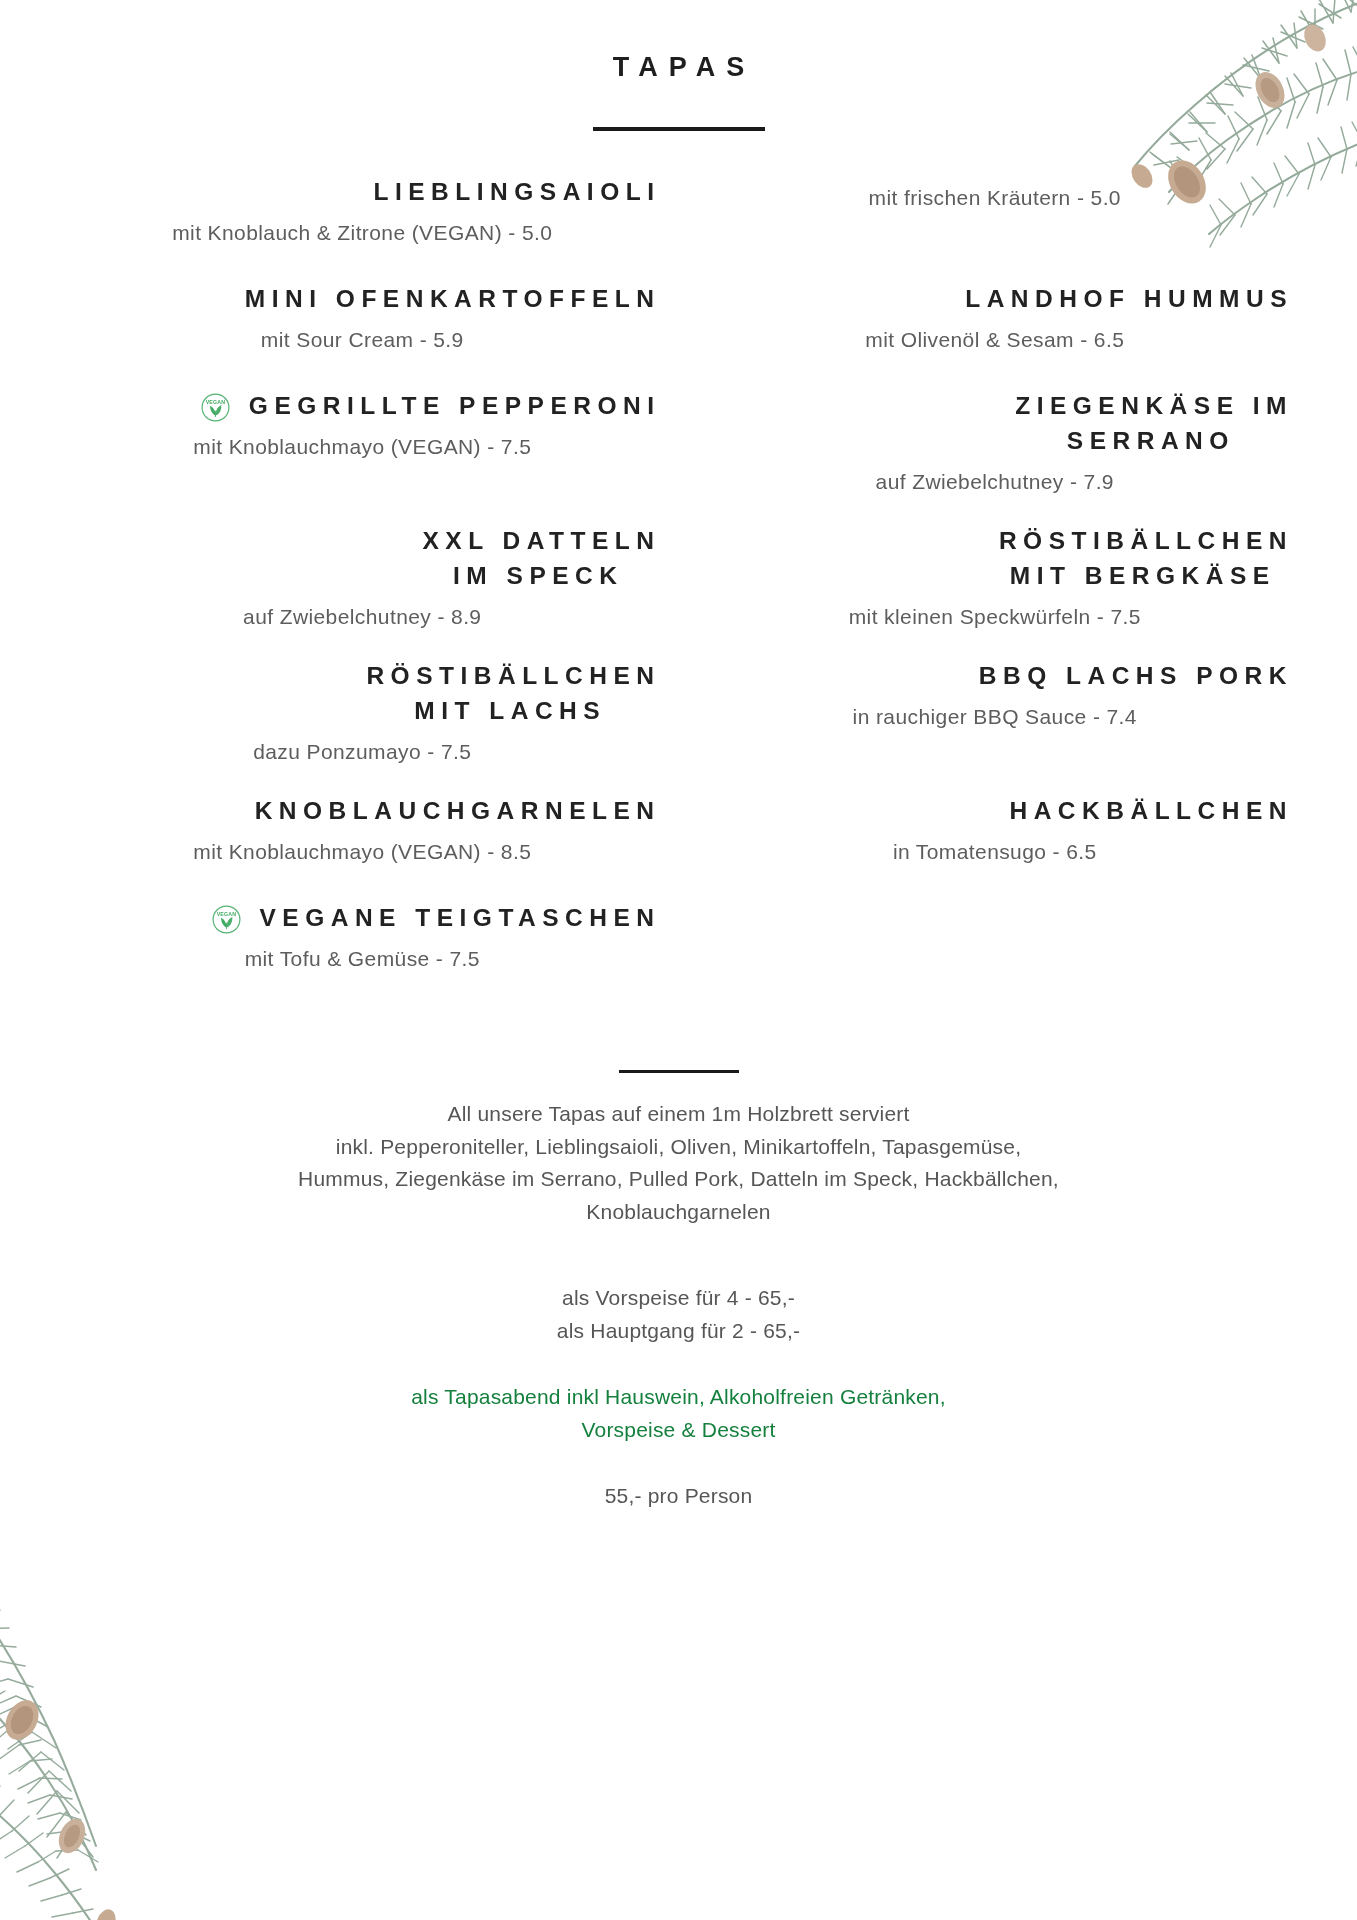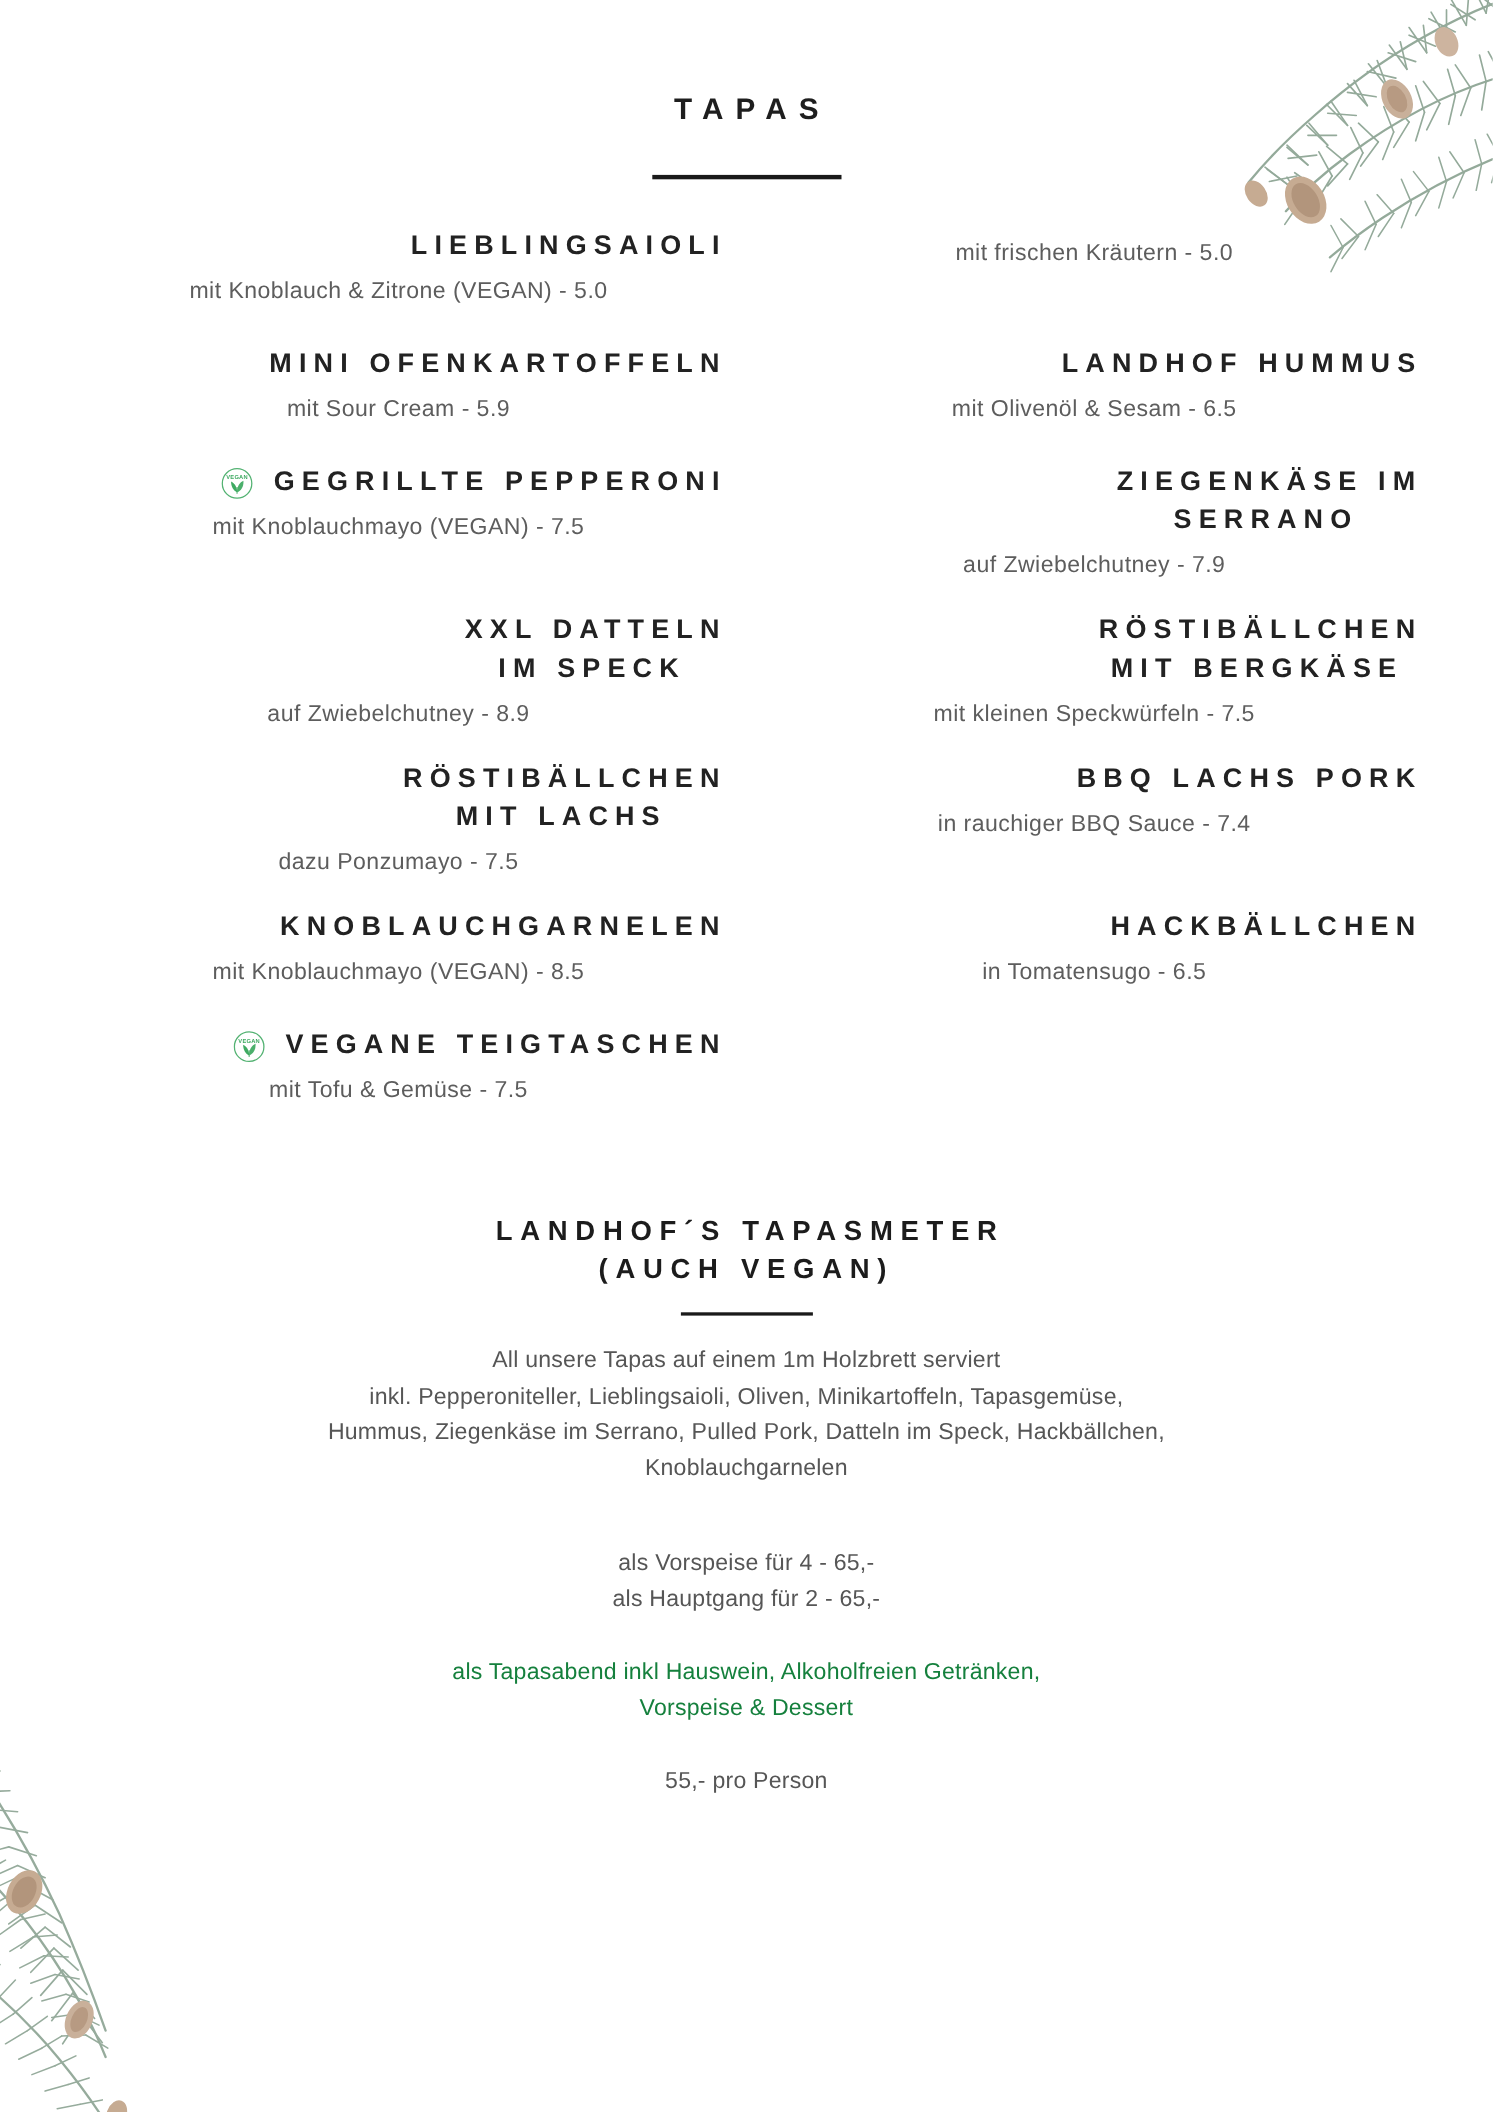--- a/index.html
+++ b/index.html
@@ -41,21 +41,21 @@
     position: relative;
     z-index: 2;
     width: 1357px;
     height: 1920px;
     padding: 0 60px;
   }
 
   
   .header {
     text-align: center;
-    padding-top: 84px;
+    padding-top: 52px;
   }
   .header-title {
     font-size: 27px;
     font-weight: 700;
     letter-spacing: 11px;
     color: #1e1e1e;
     text-indent: 11px;
   }
   .header-rule {
     width: 172px;
@@ -348,22 +348,20 @@
           </svg>
         </span>
         <h2 class="item-title">VEGANE TEIGTASCHEN</h2>
       </div>
       <p class="item-desc">mit Tofu &amp; Gemüse - 7.5</p>
     </div>
 
   </section>
 
   <section class="meter">
-    <h2 class="meter-title">LANDHOF´S TAPASMETER
-(AUCH VEGAN)</h2>
     <div class="meter-rule"></div>
     <p class="meter-desc">All unsere Tapas auf einem 1m Holzbrett serviert
 inkl. Pepperoniteller, Lieblingsaioli, Oliven, Minikartoffeln, Tapasgemüse,
 Hummus, Ziegenkäse im Serrano, Pulled Pork, Datteln im Speck, Hackbällchen,
 Knoblauchgarnelen</p>
     <p class="meter-prices">als Vorspeise für 4 - 65,-
 als Hauptgang für 2 - 65,-</p>
     <p class="meter-evening">als Tapasabend inkl Hauswein, Alkoholfreien Getränken,
 Vorspeise &amp; Dessert</p>
     <p class="meter-perperson">55,- pro Person</p>

